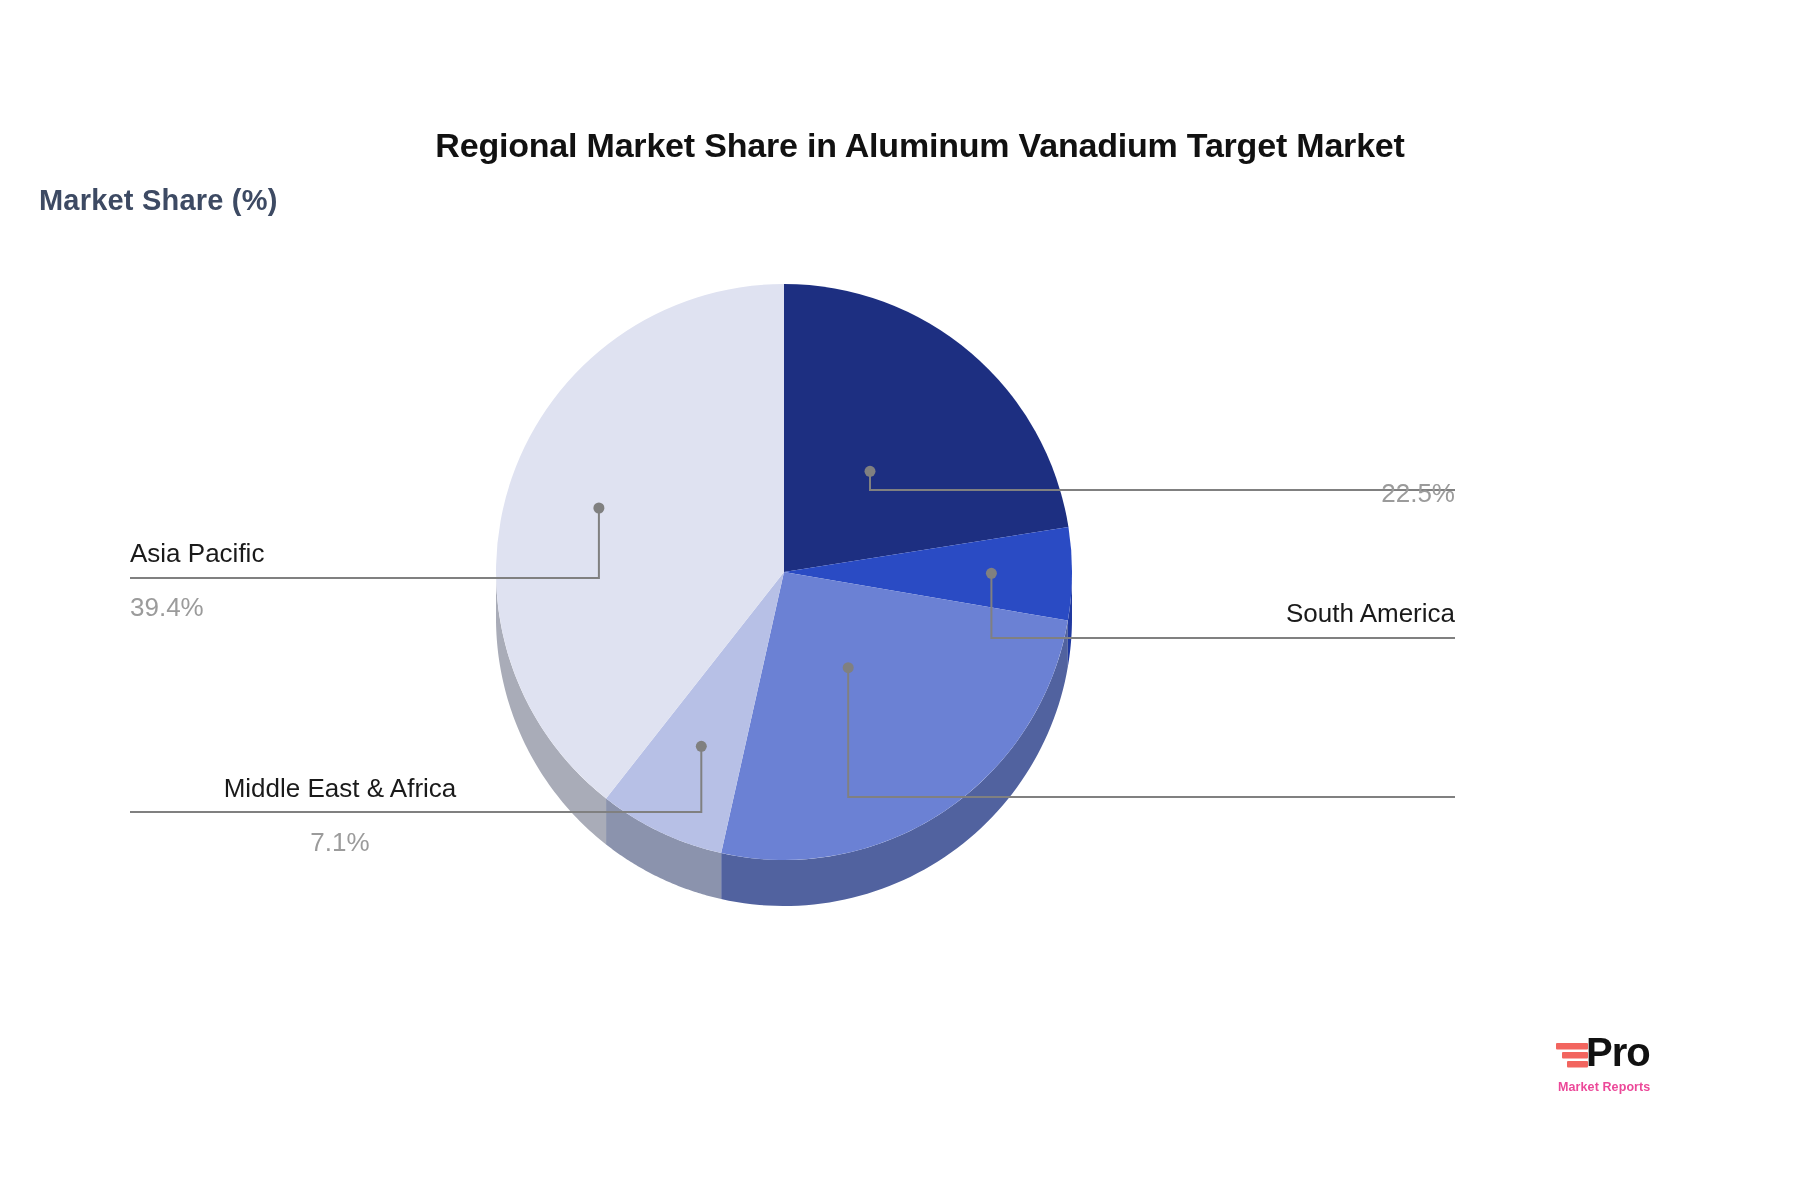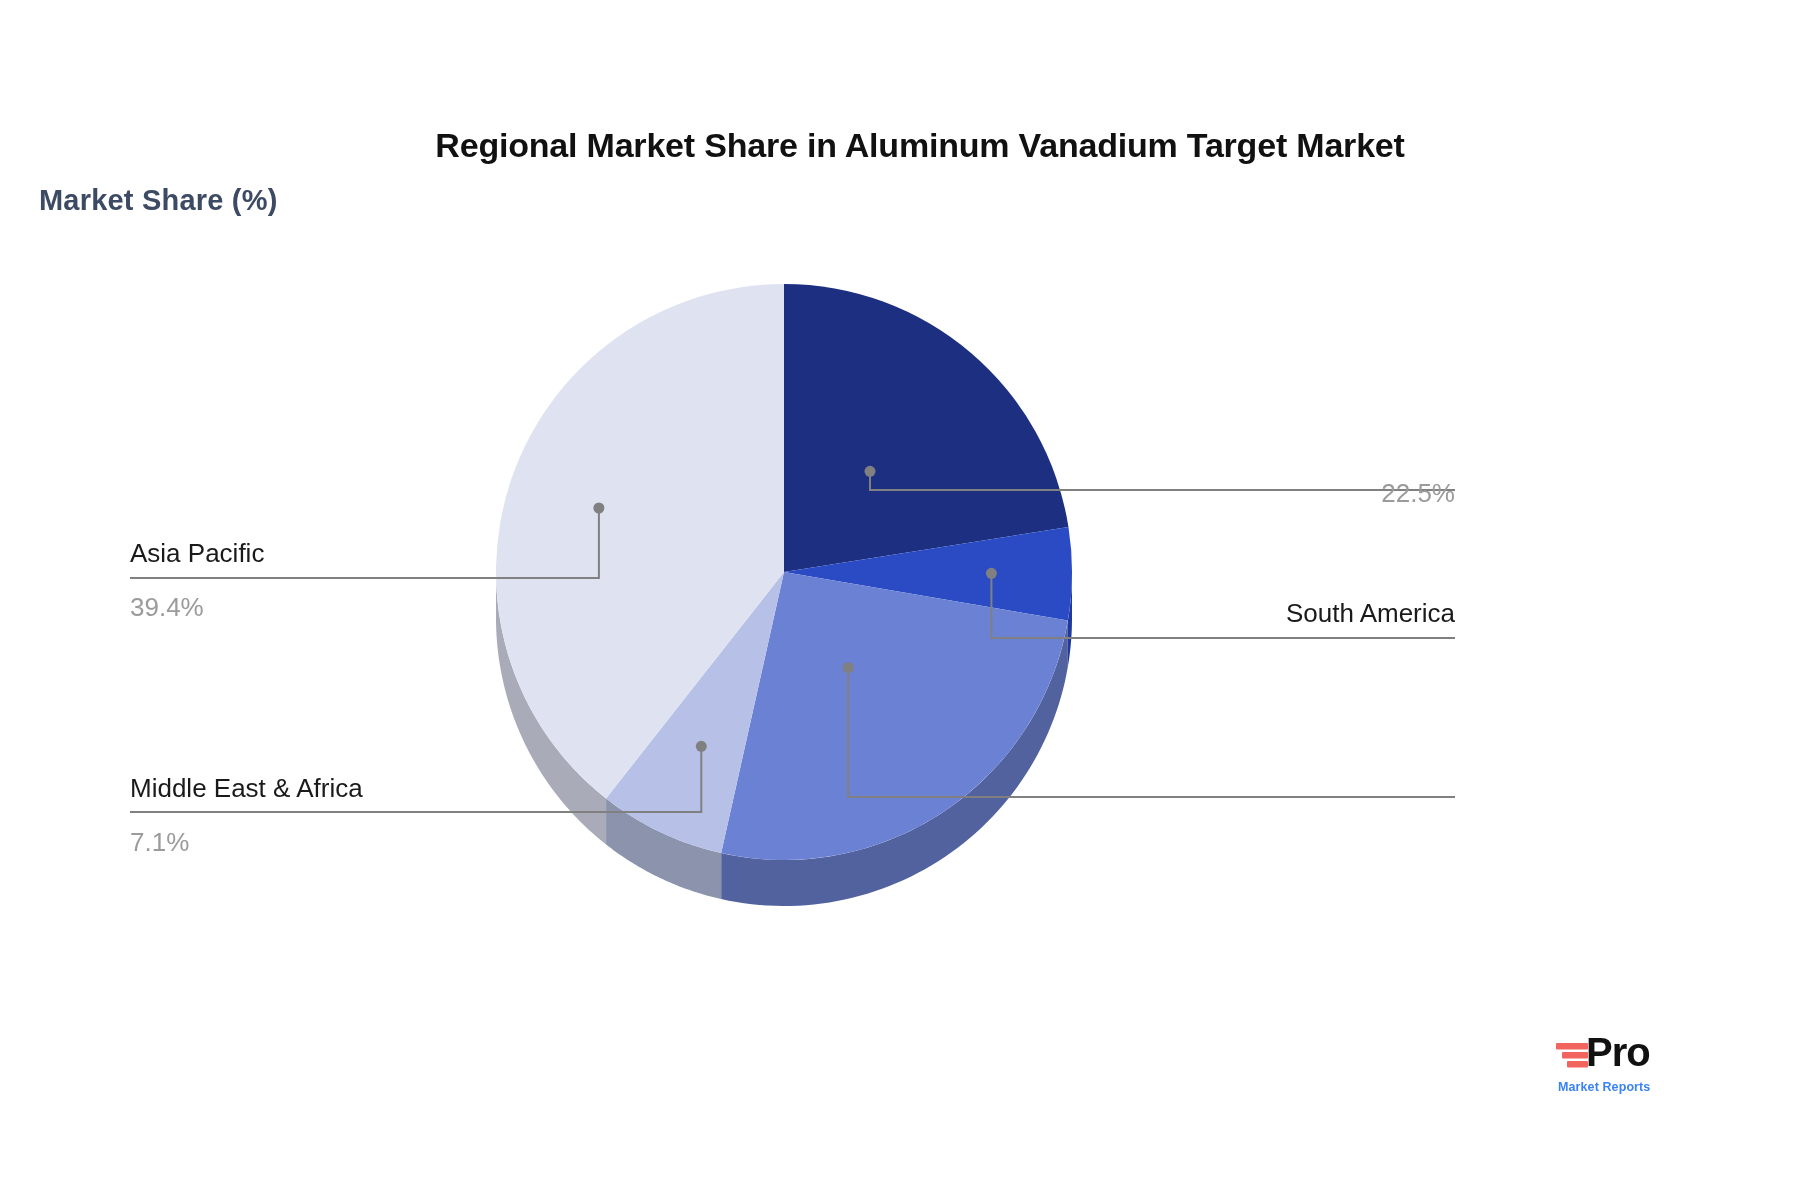--- a/index.html
+++ b/index.html
@@ -90,21 +90,21 @@
     color: #111111;
     letter-spacing: -1px;
     line-height: 1;
   }
   #logo-sub {
     position: absolute;
     left: 2px;
     top: 44px;
     font-size: 12.5px;
     font-weight: bold;
-    color: #3b82f6;
+    color: #ec4899;
     letter-spacing: 0.1px;
     white-space: nowrap;
   }
 </style>
 </head>
 <body>
 
 <div id="root">
 
   <div id="chart-title">Regional Market Share in Aluminum Vanadium Target Market</div>
@@ -146,21 +146,21 @@
   <div class="callout right" style="left:1060px; top:600px; width:395px;">
     <span class="cl-name">South America</span>
   </div>
 
 
   <div class="callout left" style="left:130px; top:540px; width:420px;">
     <span class="cl-name">Asia Pacific</span>
     <span class="cl-value">39.4%</span>
   </div>
 
-  <div class="callout left" style="left:130px; top:775px; width:420px;">
+  <div class="callout left" style="left:130px; top:775px; width:420px;text-align:center;">
     <span class="cl-name">Middle East &amp; Africa</span>
     <span class="cl-value">7.1%</span>
   </div>
 
   <div id="logo">
     <svg id="logo-mark" width="34" height="38" viewBox="0 0 34 38">
       <rect x="0" y="7" width="32" height="6.5" rx="1" fill="#f2655f"></rect>
       <rect x="6" y="16" width="26" height="6.5" rx="1" fill="#f2655f"></rect>
       <rect x="11" y="25" width="21" height="6.5" rx="1" fill="#f2655f"></rect>
     </svg>

